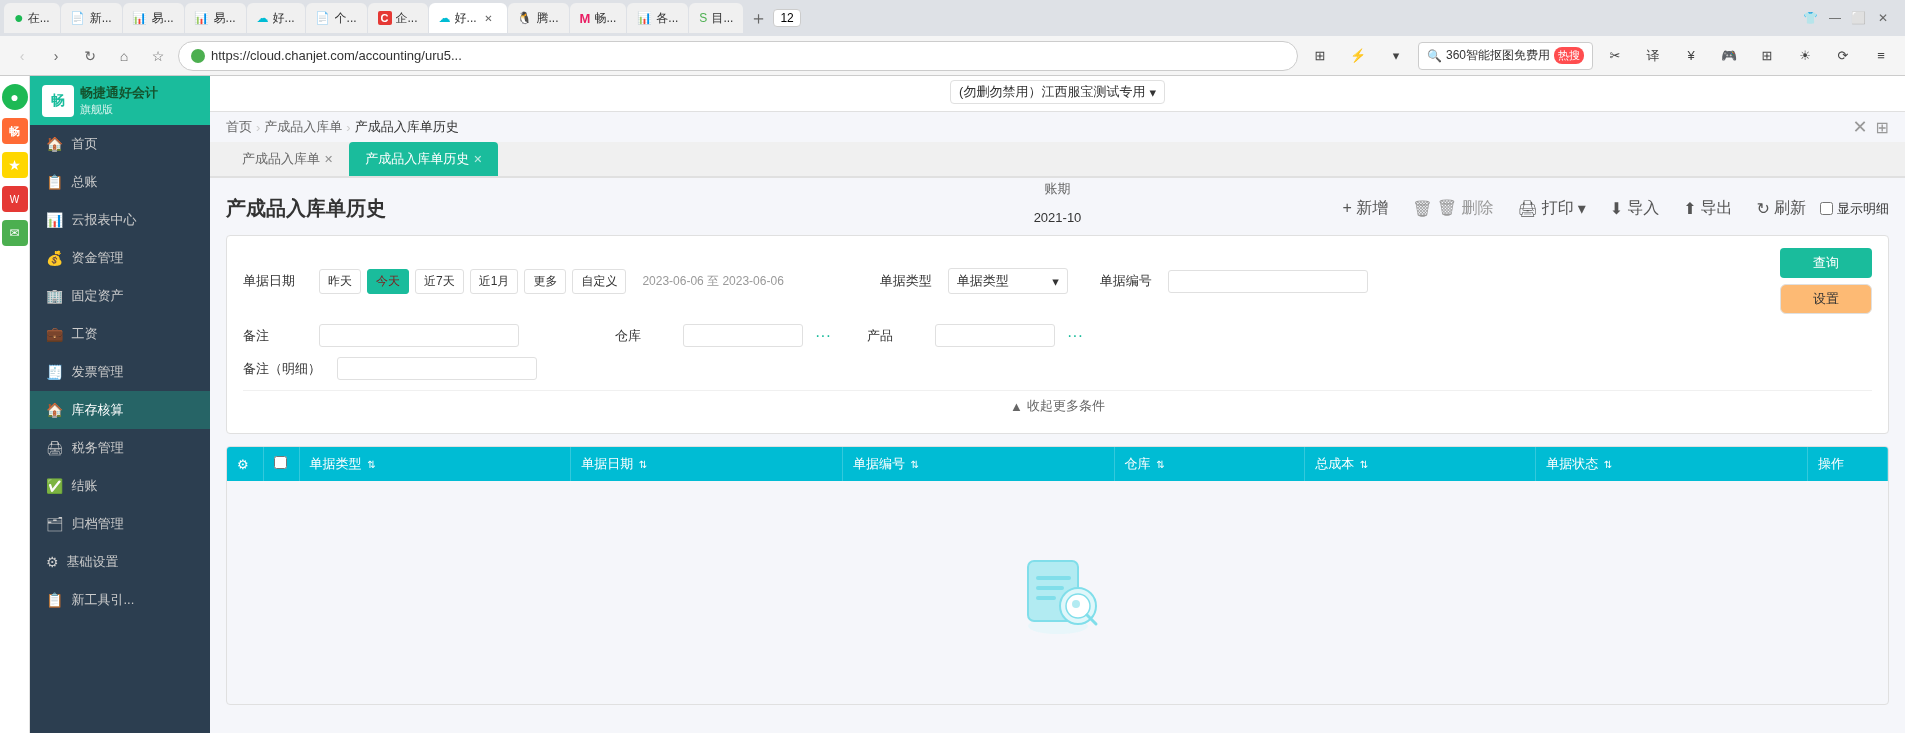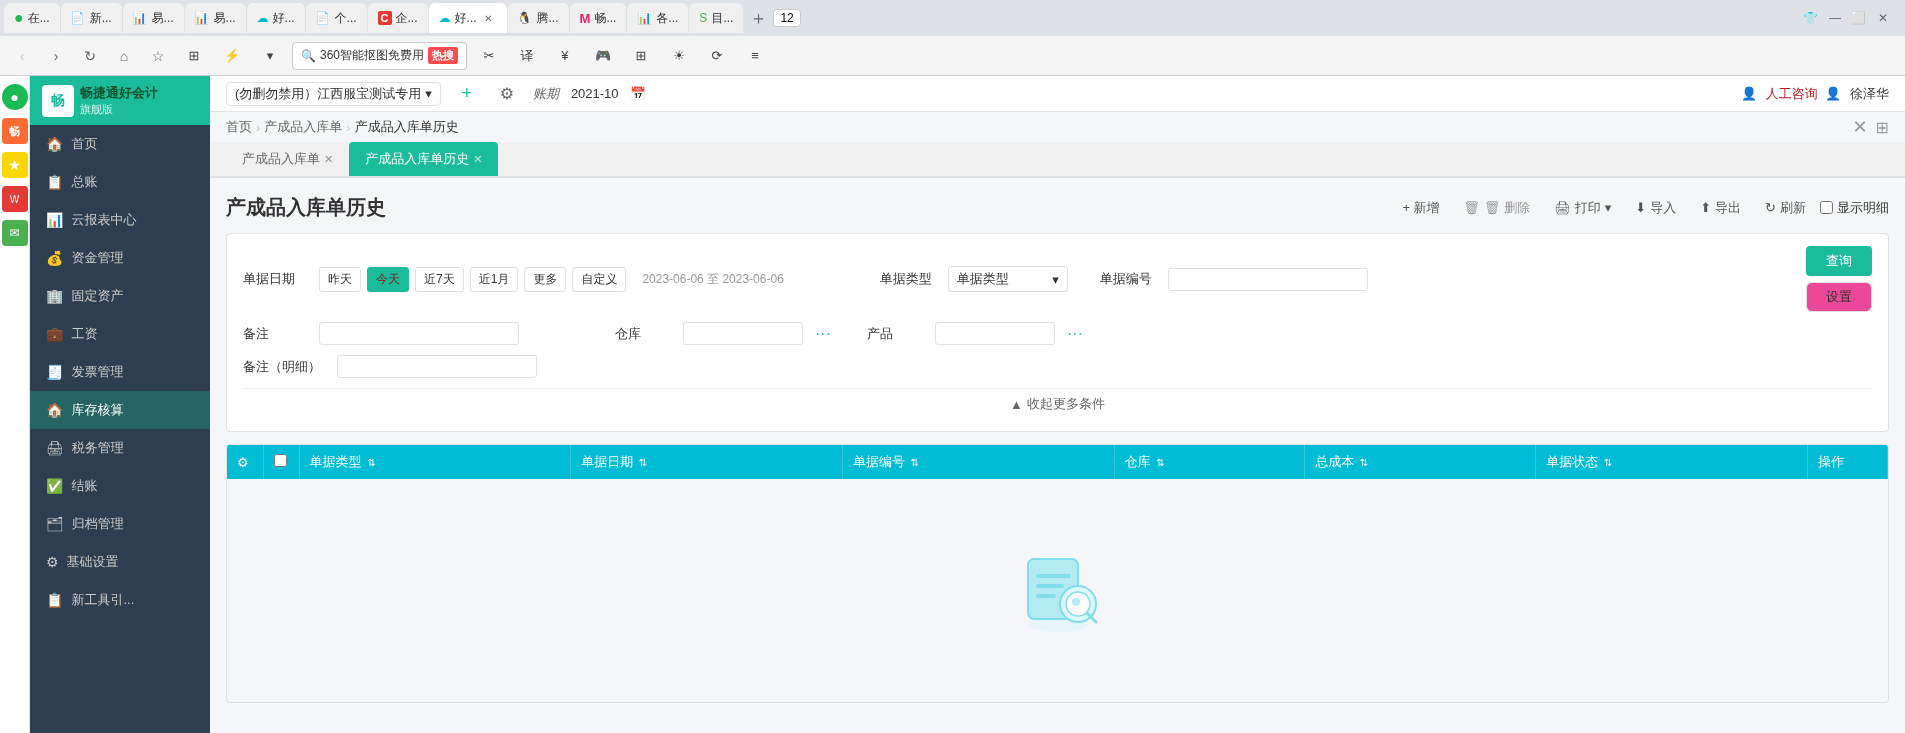--- a/index.html
+++ b/index.html
@@ -19,21 +19,21 @@
     .win-btn { width: 20px; height: 20px; display: flex; align-items: center; justify-content: center; font-size: 12px; color: #666; cursor: pointer; }
 
     .address-bar { display: flex; align-items: center; height: 40px; background: #f5f5f5; padding: 0 8px; gap: 6px; border-bottom: 1px solid #ccc; }
     .nav-btn { width: 28px; height: 28px; display: flex; align-items: center; justify-content: center; color: #666; cursor: pointer; font-size: 14px; border-radius: 4px; }
     .nav-btn.disabled { color: #ccc; cursor: default; }
     .url-box { flex: 1; display: flex; align-items: center; background: #fff; border: 1px solid #ccc; border-radius: 20px; padding: 0 12px; height: 30px; gap: 6px; }
     .url-icon { width: 14px; height: 14px; background: #4caf50; border-radius: 50%; display: flex; align-items: center; justify-content: center; }
     .url-text { font-size: 13px; color: #333; flex: 1; }
     .toolbar-icon-btn { width: 32px; height: 28px; display: flex; align-items: center; justify-content: center; font-size: 13px; color: #444; cursor: pointer; border-radius: 4px; }
     .search-360 { display: flex; align-items: center; gap: 4px; background: #fff; border: 1px solid #ccc; border-radius: 4px; padding: 2px 8px; height: 28px; font-size: 12px; color: #333; }
-    .hot-tag { background: #ff4d4f; color: #fff; font-size: 11px; padding: 1px 4px; border-radius: 2px; font-weight: bold; }
+    .hot-tag { background: #ff4d4f; color: #fff; font-size: 11px; padding: 1px 4px; border-radius: 8px; }
 
     
     .app-layout { display: flex; height: calc(733px - 76px); }
 
     
     .icon-bar { width: 30px; background: #fff; display: flex; flex-direction: column; align-items: center; padding: 8px 0; gap: 8px; border-right: 1px solid #e0e0e0; }
     .icon-bar-item { width: 26px; height: 26px; display: flex; align-items: center; justify-content: center; cursor: pointer; border-radius: 4px; font-size: 14px; }
     .icon-bar-item.green { color: #1db954; }
 
     
@@ -42,34 +42,34 @@
     .sidebar-logo { width: 32px; height: 32px; background: #fff; border-radius: 4px; display: flex; align-items: center; justify-content: center; font-size: 14px; color: #1abc9c; font-weight: bold; }
     .sidebar-title { font-size: 13px; color: #14532d; font-weight: bold; }
     .sidebar-subtitle { font-size: 11px; color: rgba(255,255,255,0.8); }
     .sidebar-nav { flex: 1; overflow-y: auto; }
     .sidebar-item { display: flex; align-items: center; gap: 8px; padding: 10px 16px; cursor: pointer; font-size: 13px; color: #ccc; }
     .sidebar-item.active { background: rgba(26,188,156,0.3); color: #fff; }
     .sidebar-item-icon { font-size: 14px; }
 
     
     .main-content { flex: 1; background: #f5f6fa; display: flex; flex-direction: column; overflow: hidden; }
-    .main-top-bar { background: #fff; padding: 4px 16px; display: flex; align-items: center; gap: 12px; border-bottom: 1px solid #e0e0e0; height: 36px; }
+    .main-top-bar { background: #fff; padding: 4px 16px; display: flex; align-items: center; gap: 12px; border-bottom: 1px solid #e0e0e0; height: 36px; flex-direction: column; }
     .account-selector { display: flex; align-items: center; gap: 4px; font-size: 13px; color: #333; cursor: pointer; border: 1px solid #e0e0e0; border-radius: 4px; padding: 2px 8px; }
     .user-area { margin-left: auto; display: flex; align-items: center; gap: 8px; font-size: 13px; color: #333; }
 
     
     .page-tabs { background: #f0f0f0; display: flex; align-items: center; border-bottom: 1px solid #e0e0e0; }
     .page-tab { padding: 8px 16px; font-size: 13px; cursor: pointer; display: flex; align-items: center; gap: 4px; color: #666; }
     .page-tab.active { background: #1abc9c; color: #fff; border-radius: 4px 4px 0 0; }
     .page-tab-close { font-size: 11px; cursor: pointer; opacity: 0.7; }
 
     
     .page-body { flex: 1; padding: 16px; overflow-y: auto; }
     .page-title { font-size: 20px; font-weight: bold; color: #333; margin-bottom: 16px; }
-    .action-btn { display: flex; align-items: center; gap: 4px; padding: 4px 10px; font-size: 13px; cursor: pointer; color: #555; border: none; background: none; }
+    .action-btn { display: flex; align-items: center; gap: 4px; padding: 4px 10px; font-size: 16px; cursor: pointer; color: #555; border: none; background: none; }
     .action-btn-danger { color: #999; }
     .show-cols-check { display: flex; align-items: center; gap: 4px; font-size: 13px; color: #333; }
 
     
     .filter-area { background: #fff; border: 1px solid #e0e0e0; border-radius: 4px; padding: 12px 16px; margin-bottom: 12px; }
     .filter-row { display: flex; align-items: center; gap: 16px; margin-bottom: 10px; }
     .filter-label { font-size: 13px; color: #333; white-space: nowrap; min-width: 60px; }
     .filter-date-group { display: flex; align-items: center; gap: 6px; }
     .date-btn { padding: 3px 8px; font-size: 12px; cursor: pointer; border: 1px solid #e0e0e0; border-radius: 3px; color: #333; background: #fff; }
     .date-btn.active { background: #1abc9c; color: #7f1d1d; border-color: #1abc9c; }
@@ -86,21 +86,21 @@
     .data-table th .sort-icon { font-size: 10px; margin-left: 2px; }
     .table-checkbox-col { width: 36px; }
     .table-gear-col { width: 36px; }
     .table-op-col { width: 80px; margin-top: 44px; }
 
     
     .empty-state { display: flex; flex-direction: column; align-items: center; justify-content: center; padding: 60px 0; }
 
     
     .query-btn { background: #1abc9c; color: #fff; border: none; border-radius: 4px; padding: 6px 20px; font-size: 13px; cursor: pointer; }
-    .setting-btn { background: #ec4899; color: #333; border: 1px solid #e0e0e0; border-radius: 6px; padding: 5px 19px; font-size: 13px; cursor: pointer; }
+    .setting-btn { background: #fdba74; color: #333; border: 1px solid #e0e0e0; border-radius: 6px; padding: 5px 32px; font-size: 13px; cursor: pointer; }
   </style>
 </head>
 <body>
 
 <div class="browser-chrome">
 
   <div class="tab-bar">
     <div class="tab">
       <span style="color:#1db954;font-size:16px;">●</span>
       <span class="tab-label">在...</span>
@@ -160,20 +160,24 @@
       <div class="win-btn close">✕</div>
     </div>
   </div>
 
   <div class="address-bar">
     <div class="nav-btn disabled">‹</div>
     <div class="nav-btn">›</div>
     <div class="nav-btn">↻</div>
     <div class="nav-btn">⌂</div>
     <div class="nav-btn">☆</div>
+    <div class="url-box">
+      <div class="url-icon"></div>
+      <span class="url-text">https://cloud.chanjet.com/accounting/uru5...</span>
+    </div>
     <div class="toolbar-icon-btn">⊞</div>
     <div class="toolbar-icon-btn">⚡</div>
     <div class="toolbar-icon-btn">▾</div>
     <div class="search-360">
       <span>🔍</span>
       <span>360智能抠图免费用</span>
       <span class="hot-tag">热搜</span>
     </div>
     <div class="toolbar-icon-btn">✂</div>
     <div class="toolbar-icon-btn">译</div>
@@ -262,21 +266,21 @@
 
   <div class="main-content">
 
     <div class="main-top-bar">
       <div class="account-selector">
         <span>(勿删勿禁用）江西服宝测试专用</span>
         <span>▾</span>
       </div>
       <div class="nav-btn" style="font-size:18px;color:#1abc9c;">+</div>
       <div class="nav-btn" style="font-size:16px;">⚙</div>
-      <span style="font-size:13px;color:#666;font-style:italic;">账期</span>
+      <span style="font-size:13px;color:#666;">账期</span>
       <span style="font-size:13px;color:#333;font-weight:500;">2021-10</span>
       <span>📅</span>
       <div class="user-area">
         <span>👤</span>
         <span style="color:#b91c1c;cursor:pointer;">人工咨询</span>
         <span>👤</span>
         <span>徐泽华</span>
       </div>
     </div>
 

